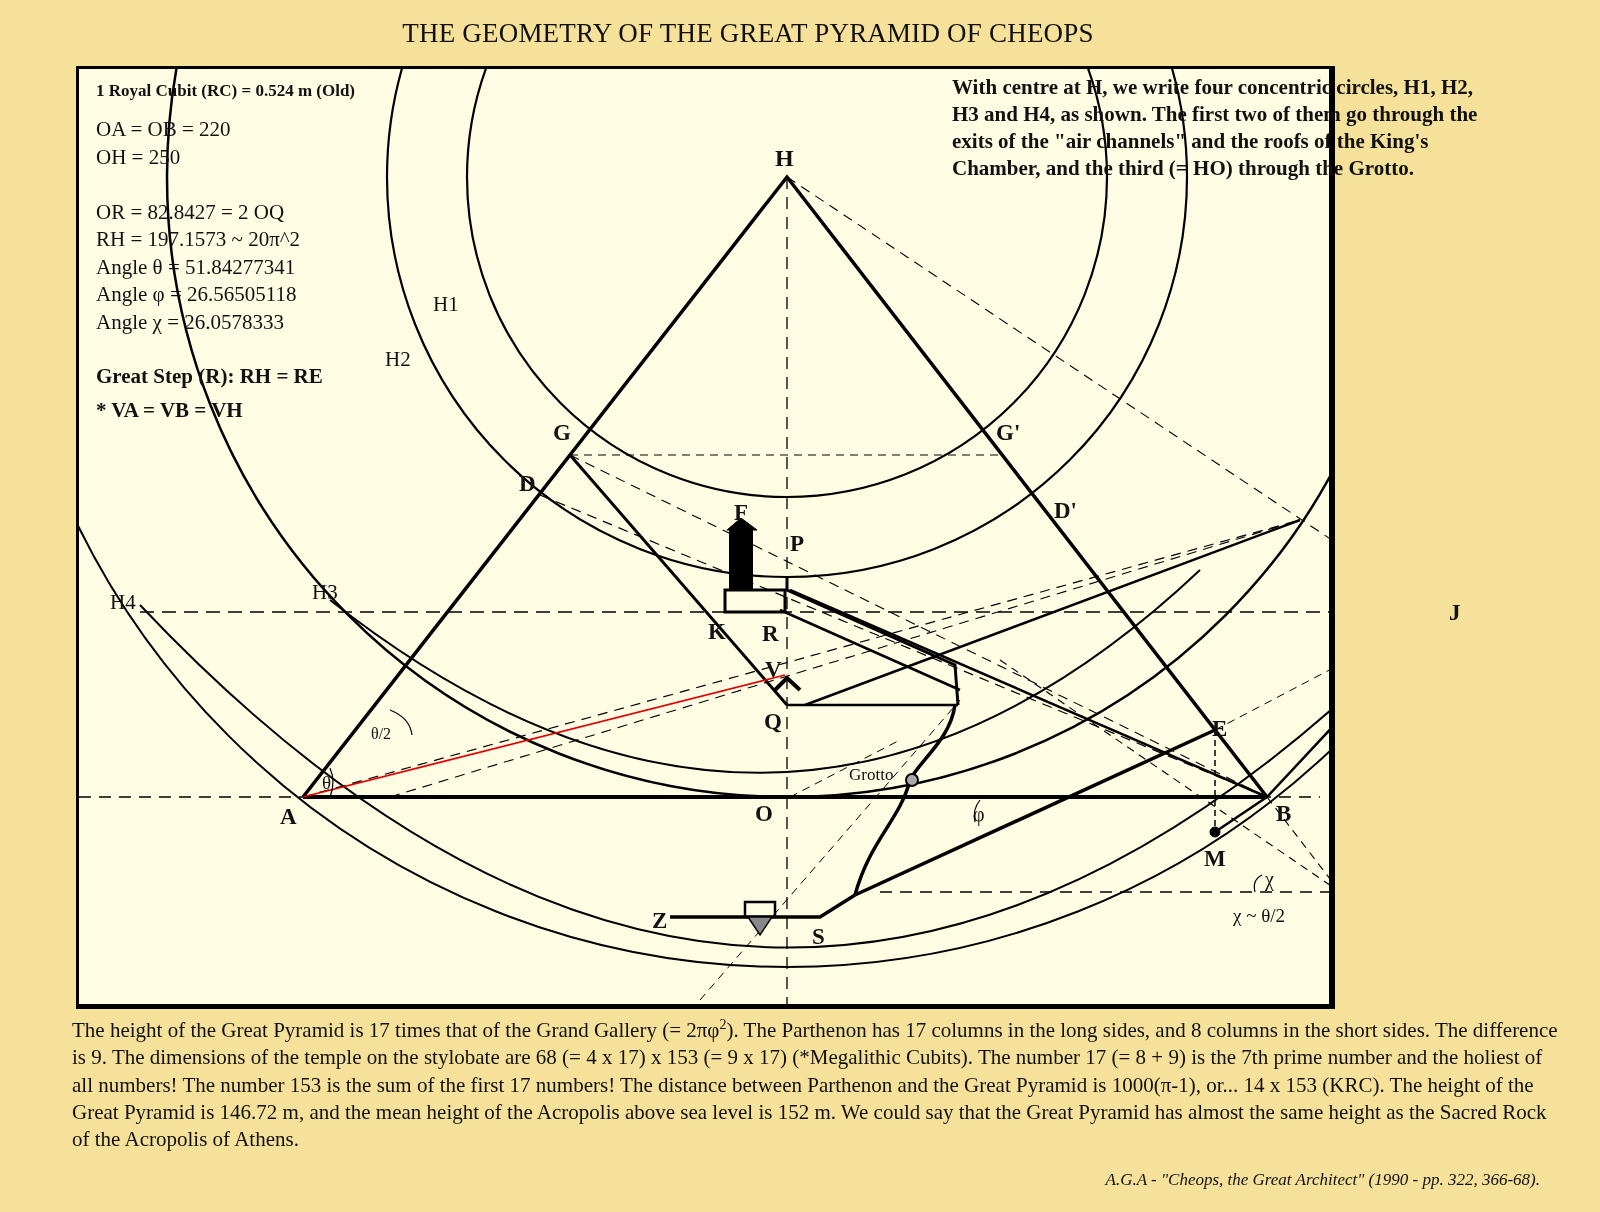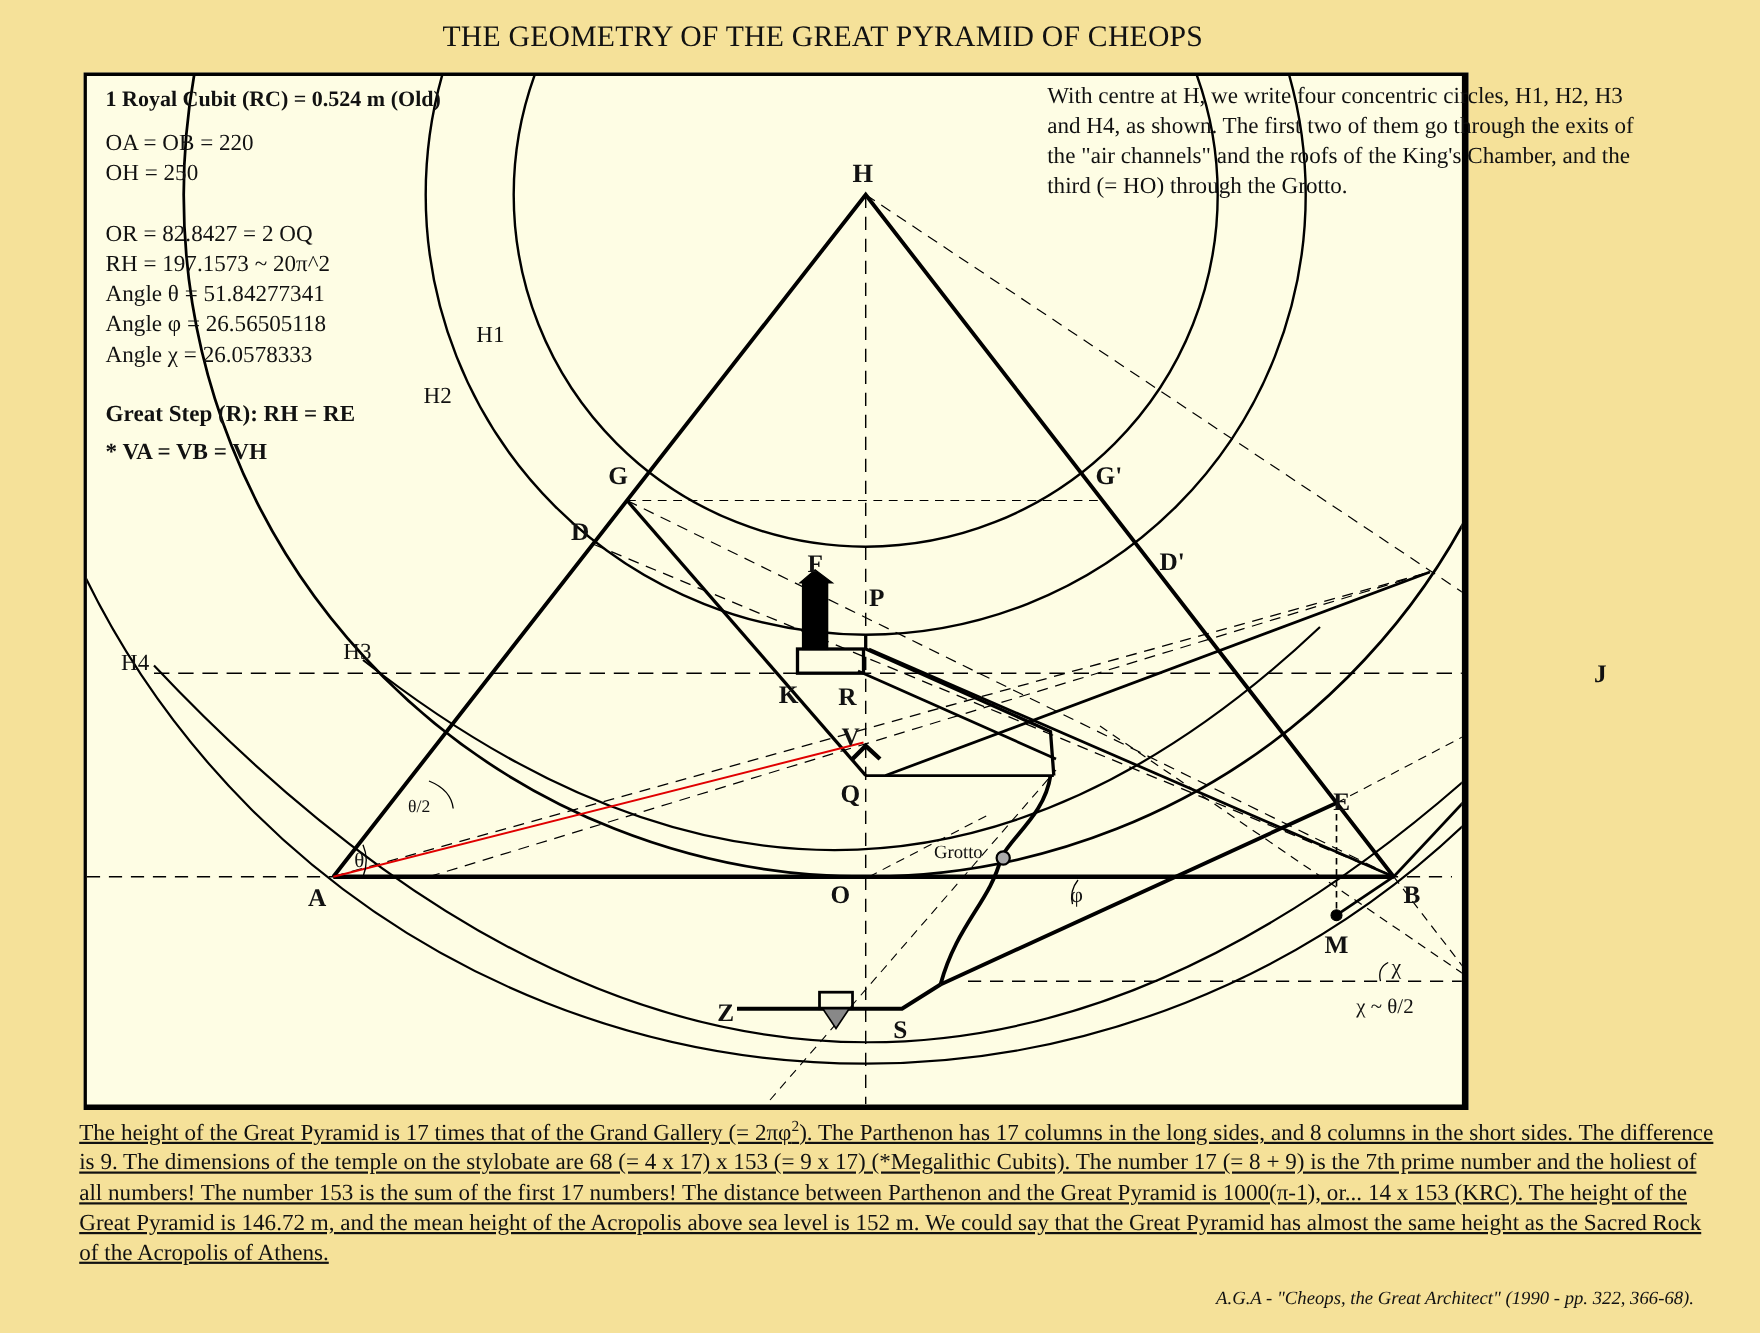--- a/index.html
+++ b/index.html
@@ -5,21 +5,21 @@
   html, body { margin:0; padding:0; }
   body { width:1600px; height:1212px; background:#f5e199; position:relative; overflow:hidden;
          font-family:"Liberation Serif", "DejaVu Serif", serif; color:#111; }
   .title { position:absolute; left:0; top:18px; width:1496px; text-align:center; font-size:27px; letter-spacing:0.2px; }
   .panel { position:absolute; left:76px; top:66px; width:1250px; height:935px; background:#fefde4;
            border:3px solid #000; border-right-width:6px; border-bottom-width:5px; box-sizing:content-box; }
   .panel svg { position:absolute; left:0; top:0; }
   .txt { position:absolute; font-size:21px; line-height:27.5px; white-space:nowrap; }
   .bold { font-weight:bold; }
   .para { position:absolute; font-size:21px; line-height:27px; }
-  .footer { position:absolute; left:72px; top:1011px; width:1490px; font-size:21px; line-height:27.3px;text-decoration:underline; }
+  .footer { position:absolute; left:72px; top:1011px; width:1490px; font-size:21px; line-height:27.3px; }
   .cite { position:absolute; right:60px; top:1170px; font-size:17px; font-style:italic; }
 </style>
 </head>
 <body>
 
 <div class="title">THE GEOMETRY OF THE GREAT PYRAMID OF CHEOPS</div>
 
 <div class="panel">
 
   <svg width="1250" height="935" viewBox="79 69 1250 935">
@@ -96,32 +96,32 @@
       <path d="M 390 710 Q 410 718 412 735" stroke-width="1.2"></path>
       <path d="M 980 800 Q 972 810 975 822" stroke-width="1.2"></path>
       <path d="M 1262 875 Q 1252 880 1255 892" stroke-width="1.2"></path>
 
       <circle cx="1440" cy="612" r="5" fill="#000"></circle>
       <circle cx="1215" cy="832" r="5" fill="#000"></circle>
       <circle cx="1340" cy="892" r="2.5" fill="#000"></circle>
     </g>
   </svg>
 
-  <div class="txt bold" style="left:17px;top:8px;font-size:20px;">1 Royal Cubit (RC) = 0.524 m (Old)</div>
+  <div class="txt bold" style="left:17px;top:8px;font-size:17px;">1 Royal Cubit (RC) = 0.524 m (Old)</div>
   <div class="txt" style="left:17px;top:47px;">OA = OB = 220</div>
   <div class="txt" style="left:17px;top:74.5px;">OH = 250</div>
   <div class="txt" style="left:17px;top:129.5px;">OR = 82.8427 = 2 OQ</div>
   <div class="txt" style="left:17px;top:157px;">RH = 197.1573  ~ 20π^2</div>
   <div class="txt" style="left:17px;top:184.5px;">Angle θ = 51.84277341</div>
   <div class="txt" style="left:17px;top:212px;">Angle φ = 26.56505118</div>
   <div class="txt" style="left:17px;top:239.5px;">Angle χ = 26.0578333</div>
   <div class="txt bold" style="left:17px;top:294px;">Great Step (R):  RH = RE</div>
   <div class="txt bold" style="left:17px;top:328px;">* VA = VB = VH</div>
 
-  <div class="para" style="left:873px;top:5px;width:540px;">With centre at H, we write four concentric circles, H1, H2, H3 and H4, as shown. The first two of them go through the exits of the "air channels" and the roofs of the King's Chamber, and the third (= HO) through the Grotto.</div>
+  <div class="para" style="left:873px;top:5px;width:540px;font-weight:bold;">With centre at H, we write four concentric circles, H1, H2, H3 and H4, as shown. The first two of them go through the exits of the "air channels" and the roofs of the King's Chamber, and the third (= HO) through the Grotto.</div>
 
   <div class="txt bold" style="left:696px;top:76px;font-size:24px;">H</div>
   <div class="txt" style="left:354px;top:222px;">H1</div>
   <div class="txt" style="left:306px;top:277px;">H2</div>
   <div class="txt" style="left:233px;top:510px;">H3</div>
   <div class="txt" style="left:31px;top:520px;">H4</div>
   <div class="txt bold" style="left:474px;top:350px;font-size:23px;">G</div>
   <div class="txt bold" style="left:917px;top:350px;font-size:23px;">G'</div>
   <div class="txt bold" style="left:440px;top:401px;font-size:23px;">D</div>
   <div class="txt bold" style="left:975px;top:428px;font-size:23px;">D'</div>

